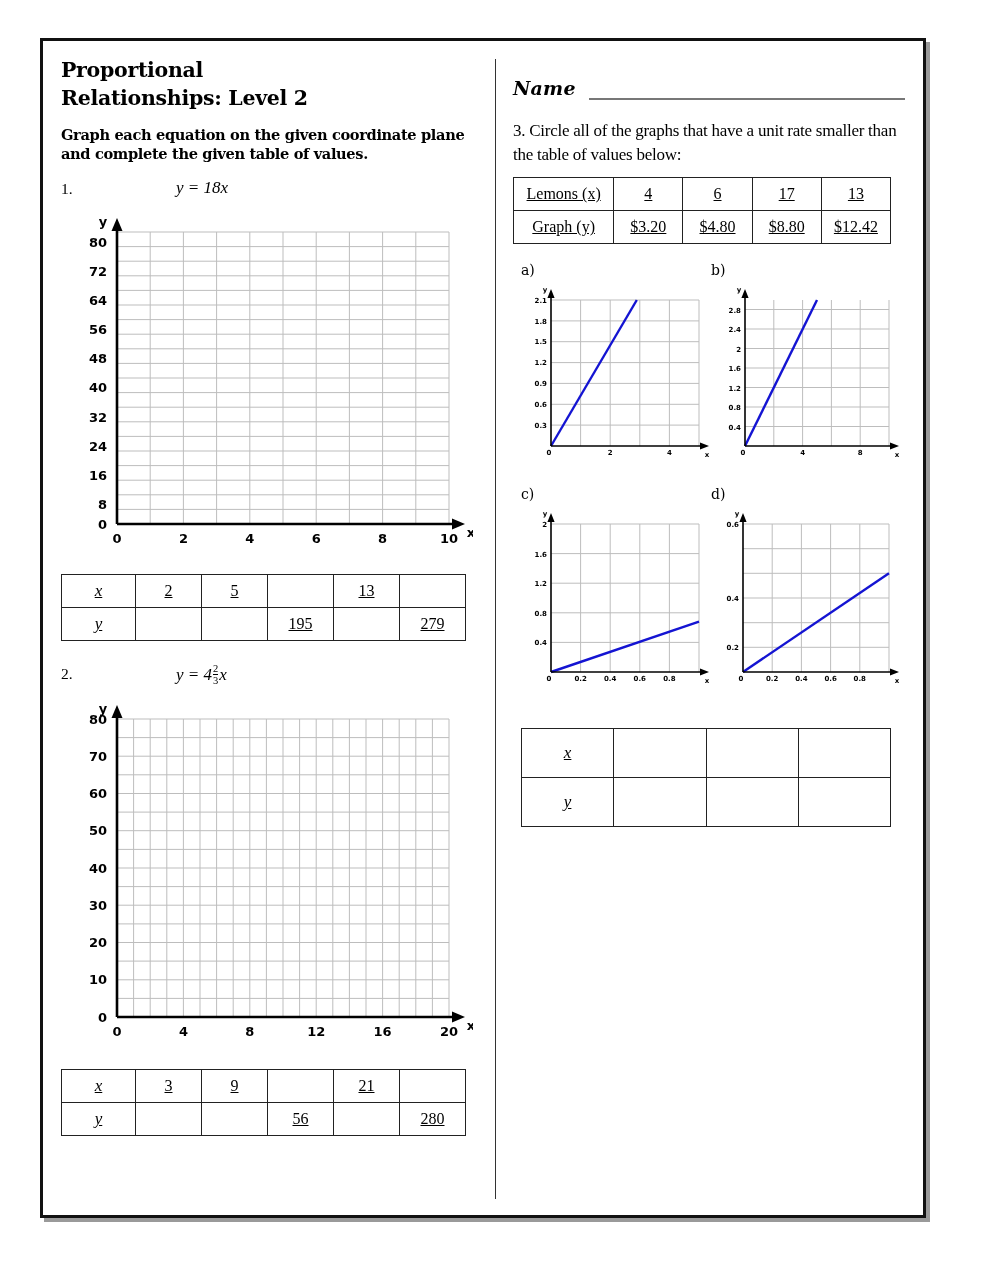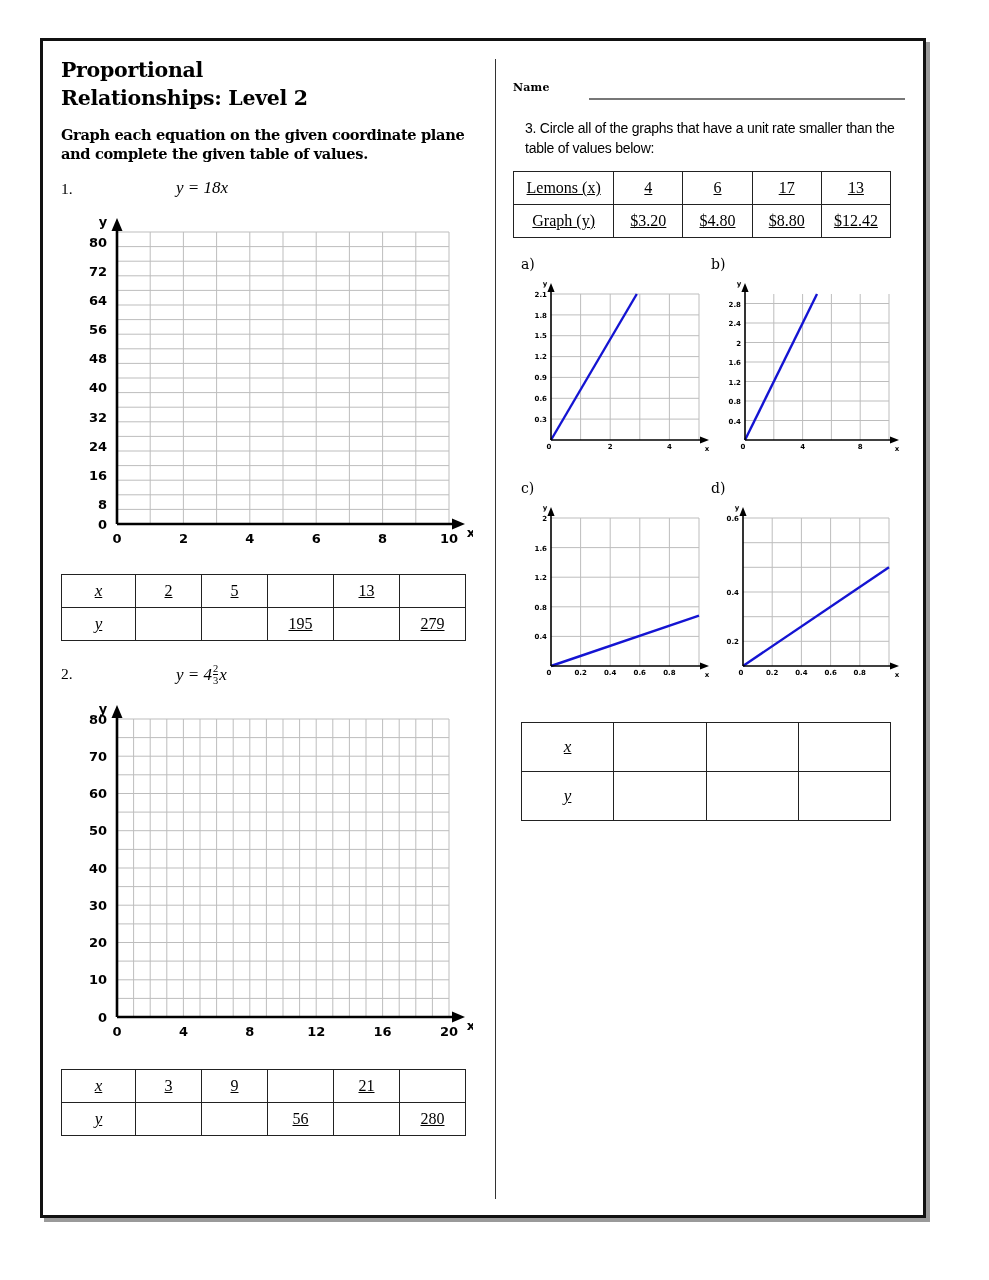--- a/index.html
+++ b/index.html
@@ -33,27 +33,27 @@
   }
   .q-row{position:relative;height:34px;}
   .q-num{position:absolute;left:0;top:2px;font-size:15.5px;}
   .q-eq{position:absolute;left:115px;top:0px;font-size:17px;font-style:italic;}
   .frac{display:inline-block;vertical-align:-0.42em;text-align:center;
         font-size:10.5px;font-style:normal;line-height:1.05;margin:0 1px;}
   .frac .num{display:block;}
   .frac .den{display:block;}
 
   .body-text{
-    font-family:Liberation Sans, sans-serif;font-size:14px;line-height:1.42;
-    letter-spacing:-0.25px;margin:12px;
+    font-family:Liberation Serif, serif;font-size:17px;line-height:1.42;
+    letter-spacing:-0.25px;margin:0;
   }
 
   .name-row{position:relative;height:30px;margin:26px 0 12px 0;}
-  .name-label{font-family:"DejaVu Serif",serif;font-weight:bold;font-size:11px;
-              letter-spacing:0.2px;}
+  .name-label{font-family:"DejaVu Serif",serif;font-weight:bold;font-size:19px;
+              letter-spacing:0.2px;font-style:italic;}
   .name-line{position:absolute;left:76px;bottom:7px;width:316px;height:2px;background:#777;}
 
   
   .graph-wrap{position:relative;}
   .graph-wrap svg{display:block;}
 
   
   table.vals{border-collapse:collapse;table-layout:fixed;text-decoration:underline;}
   table.vals td{
     border:1px solid #222;text-align:center;font-size:16px;

